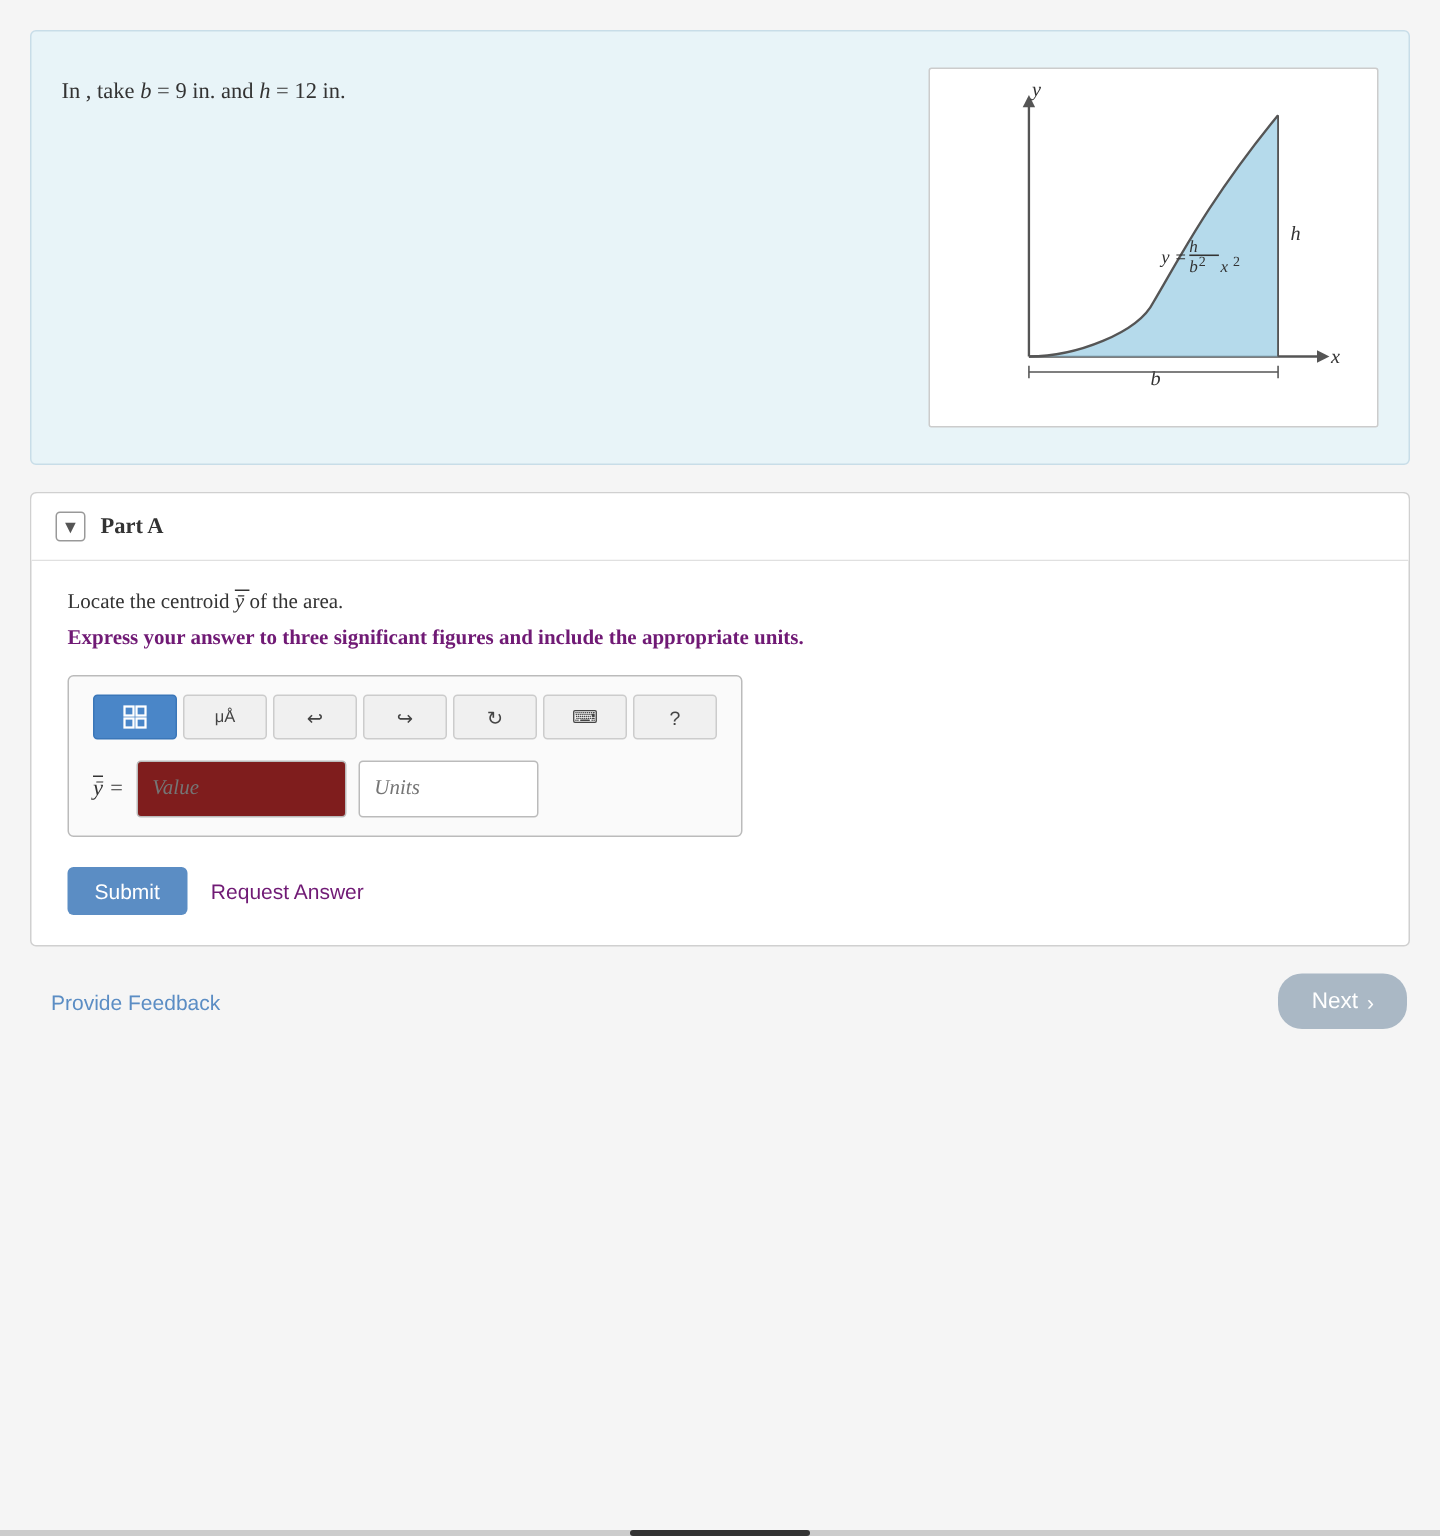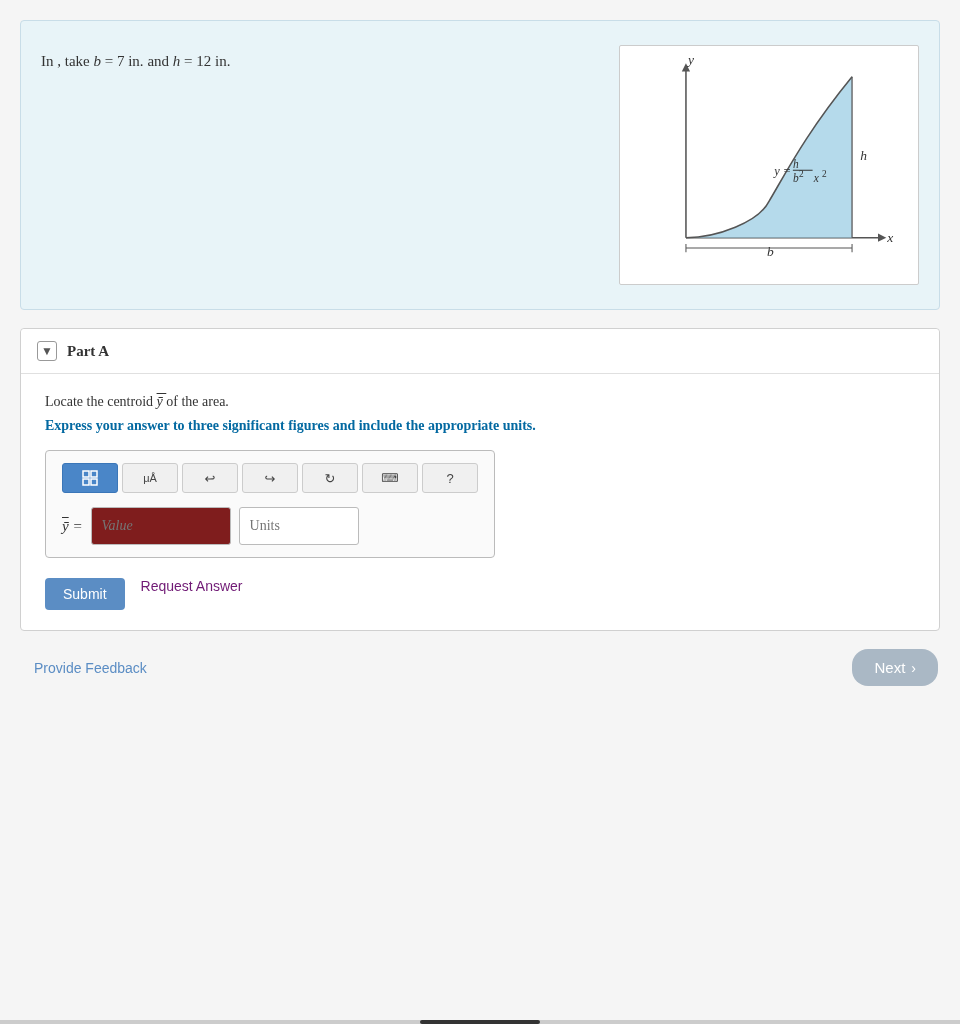--- a/index.html
+++ b/index.html
@@ -101,21 +101,21 @@
 
     .locate-text {
       font-size: 14px;
       color: #333;
       margin-bottom: 8px;
     }
 
     .express-text {
       font-size: 14px;
       font-weight: bold;
-      color: #0369a1;
+      color: #701a75;
       margin-bottom: 16px;
     }
 
     
     .answer-box {
       border: 1px solid #bbb;
       border-radius: 4px;
       padding: 12px 16px;
       background: #fafafa;
       display: inline-block;
@@ -179,28 +179,29 @@
     }
 
     .units-input {
       width: 120px;
       height: 38px;
       border: 1px solid #bbb;
       border-radius: 3px;
       padding: 6px 10px;
       font-size: 14px;
       color: #aaa;
+      font-style: italic;
       font-family: Georgia, serif;
       background: white;
       outline: none;
     }
 
     .action-row {
       display: flex;
-      align-items: flex-start;
+      align-items: center;
       gap: 16px;
       margin-top: 4px;
     }
 
     .submit-btn {
       background: #5b8dc4;
       color: white;
       border: none;
       border-radius: 4px;
       padding: 8px 18px;
@@ -279,21 +280,21 @@
   </style>
 </head>
 <body>
 
 <div class="page-wrapper">
 
   <div class="problem-box">
     <div class="problem-text">
       <span>In , take</span>
       <span class="math-var">b</span>
-      <span>= 7 in.</span>
+      <span>= 9 in.</span>
       <span>and</span>
       <em><span>h</span></em>
       <span>= 12 in.</span>
     </div>
     <div class="diagram-container">
       
       <svg viewBox="0 0 260 210">
 
         <line x1="50" y1="10" x2="50" y2="175" stroke="#555" stroke-width="1.5"></line>
 

